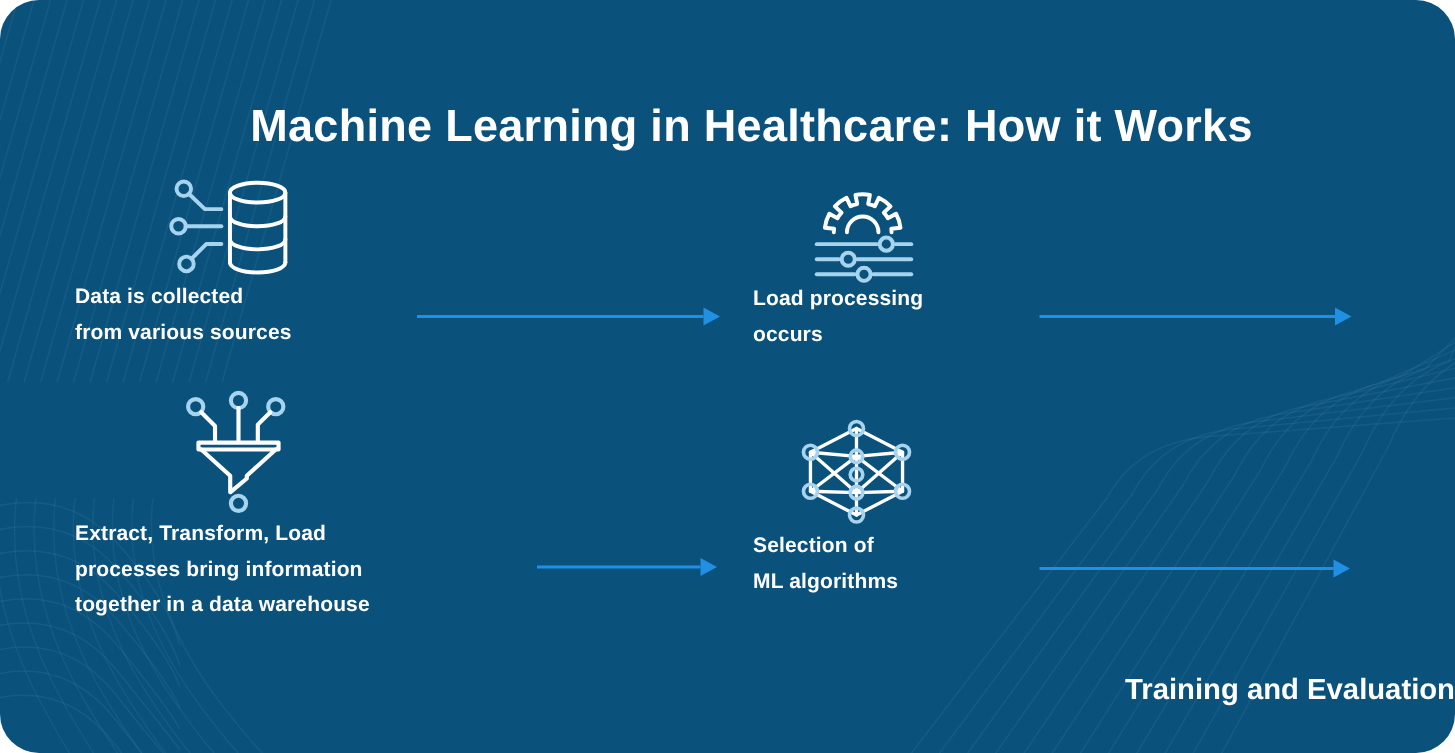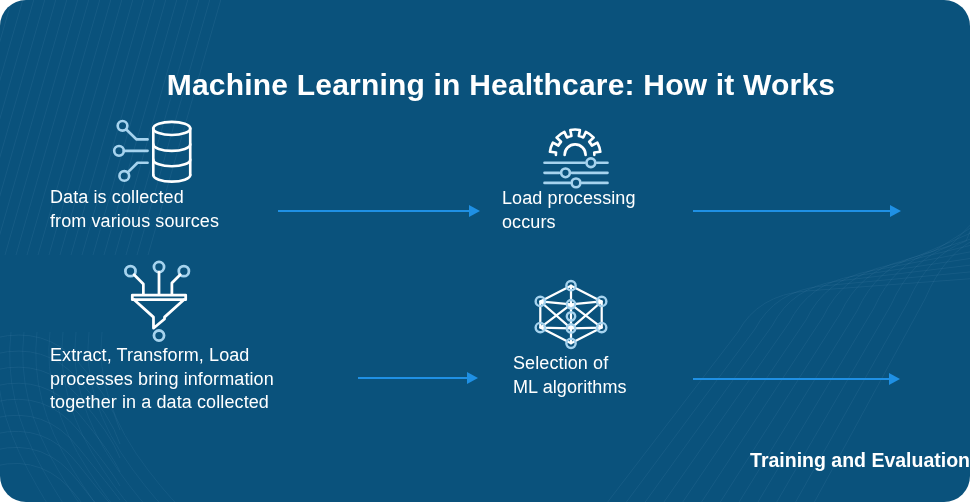--- a/index.html
+++ b/index.html
@@ -10,21 +10,21 @@
     --text:#FFFFFF;
   }
   *{box-sizing:border-box;}
   body{margin:0;background:#ffffff;font-family:"Liberation Sans",sans-serif;}
   .card{position:relative;width:970px;height:502px;background:var(--background);
         border-radius:26px;overflow:hidden;}
   #bg-decor{position:absolute;left:0;top:0;width:100%;height:100%;}
   .decor-line{fill:none;stroke:#8FC1E3;stroke-width:1;}
   .title{position:absolute;top:52px;left:0;width:100%;margin:16px;text-align:center;
          color:var(--text);font-size:30px;font-weight:700;letter-spacing:.2px;}
-  .step-label{position:absolute;color:var(--text);font-weight:400;font-size:18px;
+  .step-label{position:absolute;color:var(--text);font-weight:700;font-size:14px;
               line-height:23.5px;white-space:pre-line;letter-spacing:.1px;}
   .icon{position:absolute;overflow:visible;}
   .icon path,.icon ellipse,.icon circle{fill:none;stroke-linecap:round;stroke-linejoin:round;}
   .s-main{stroke:var(--icon-stroke);stroke-width:3;}
   .s-accent{stroke:var(--icon-accent);stroke-width:3;}
   .net-line{stroke:var(--icon-stroke);stroke-width:2.4;}
   .node{fill:var(--background);stroke:var(--icon-accent);stroke-width:2.6;}
   .arrow{position:absolute;display:flex;align-items:center;height:12px;}
   .arrow-line{flex:1;height:2px;background:var(--arrow);}
   .arrow-head{width:0;height:0;border-left:11px solid var(--arrow);
@@ -35,21 +35,21 @@
   #icon1{left:108px;top:117px;width:95px;height:73px;}
   #label1{left:50px;top:186px;}
   #arrow1{left:278px;top:205px;width:202px;}
   #icon2{left:533px;top:119px;width:86px;height:70px;}
   #label2{left:502px;top:187px;}
   #arrow2{left:693px;top:205px;width:208px;}
   #icon3{left:119px;top:261px;width:80px;height:81px;}
   #label3{left:50px;top:344px;}
   #arrow3{left:358px;top:372px;width:120px;}
   #icon4{left:531px;top:277px;width:80px;height:75px;}
-  #label4{left:502px;top:352px;margin-left:11px;}
+  #label4{left:502px;top:352px;}
   #arrow4{left:693px;top:373px;width:207px;}
 </style>
 </head>
 <body>
 
 <div class="card">
 
   <svg id="bg-decor" viewBox="0 0 970 502" preserveAspectRatio="none">
       <path d="M -30 -8 L -105 255" class="decor-line" stroke-opacity="0.09"></path>
       <path d="M -19 -8 L -94 255" class="decor-line" stroke-opacity="0.09"></path>
@@ -156,21 +156,21 @@
     <circle class="s-accent" cx="68" cy="11" r="5.5"></circle>
     <path class="s-main" d="M14,15 L24,25 V36"></path>
     <path class="s-main" d="M41,12 V36"></path>
     <path class="s-main" d="M64,15 L55,24 V36"></path>
     <path class="s-main" d="M12,37 H70 V42 H12 Z"></path>
     <path class="s-main" d="M14,42 L35,61 L35,73 L47,63 L47,61 L68,42"></path>
     <circle class="s-accent" cx="41" cy="81" r="5.5"></circle>
   </svg>
   <div id="label3" class="step-label">Extract, Transform, Load
 processes bring information
-together in a data collected</div>
+together in a data warehouse</div>
   <div id="arrow3" class="arrow">
     <span class="arrow-line"></span>
     <span class="arrow-head"></span>
   </div>
 
   <svg id="icon4" class="icon" viewBox="0 0 86 80">
     <path class="net-line" d="M43,9 L10,26 V54 L43,71 L76,54 V26 Z"></path>
     <path class="net-line" d="M43,9 V71"></path>
     <path class="net-line" d="M10,26 L43,29 M10,26 L43,55 M10,54 L43,29 M10,54 L43,55"></path>
     <path class="net-line" d="M76,26 L43,29 M76,26 L43,55 M76,54 L43,29 M76,54 L43,55"></path>

